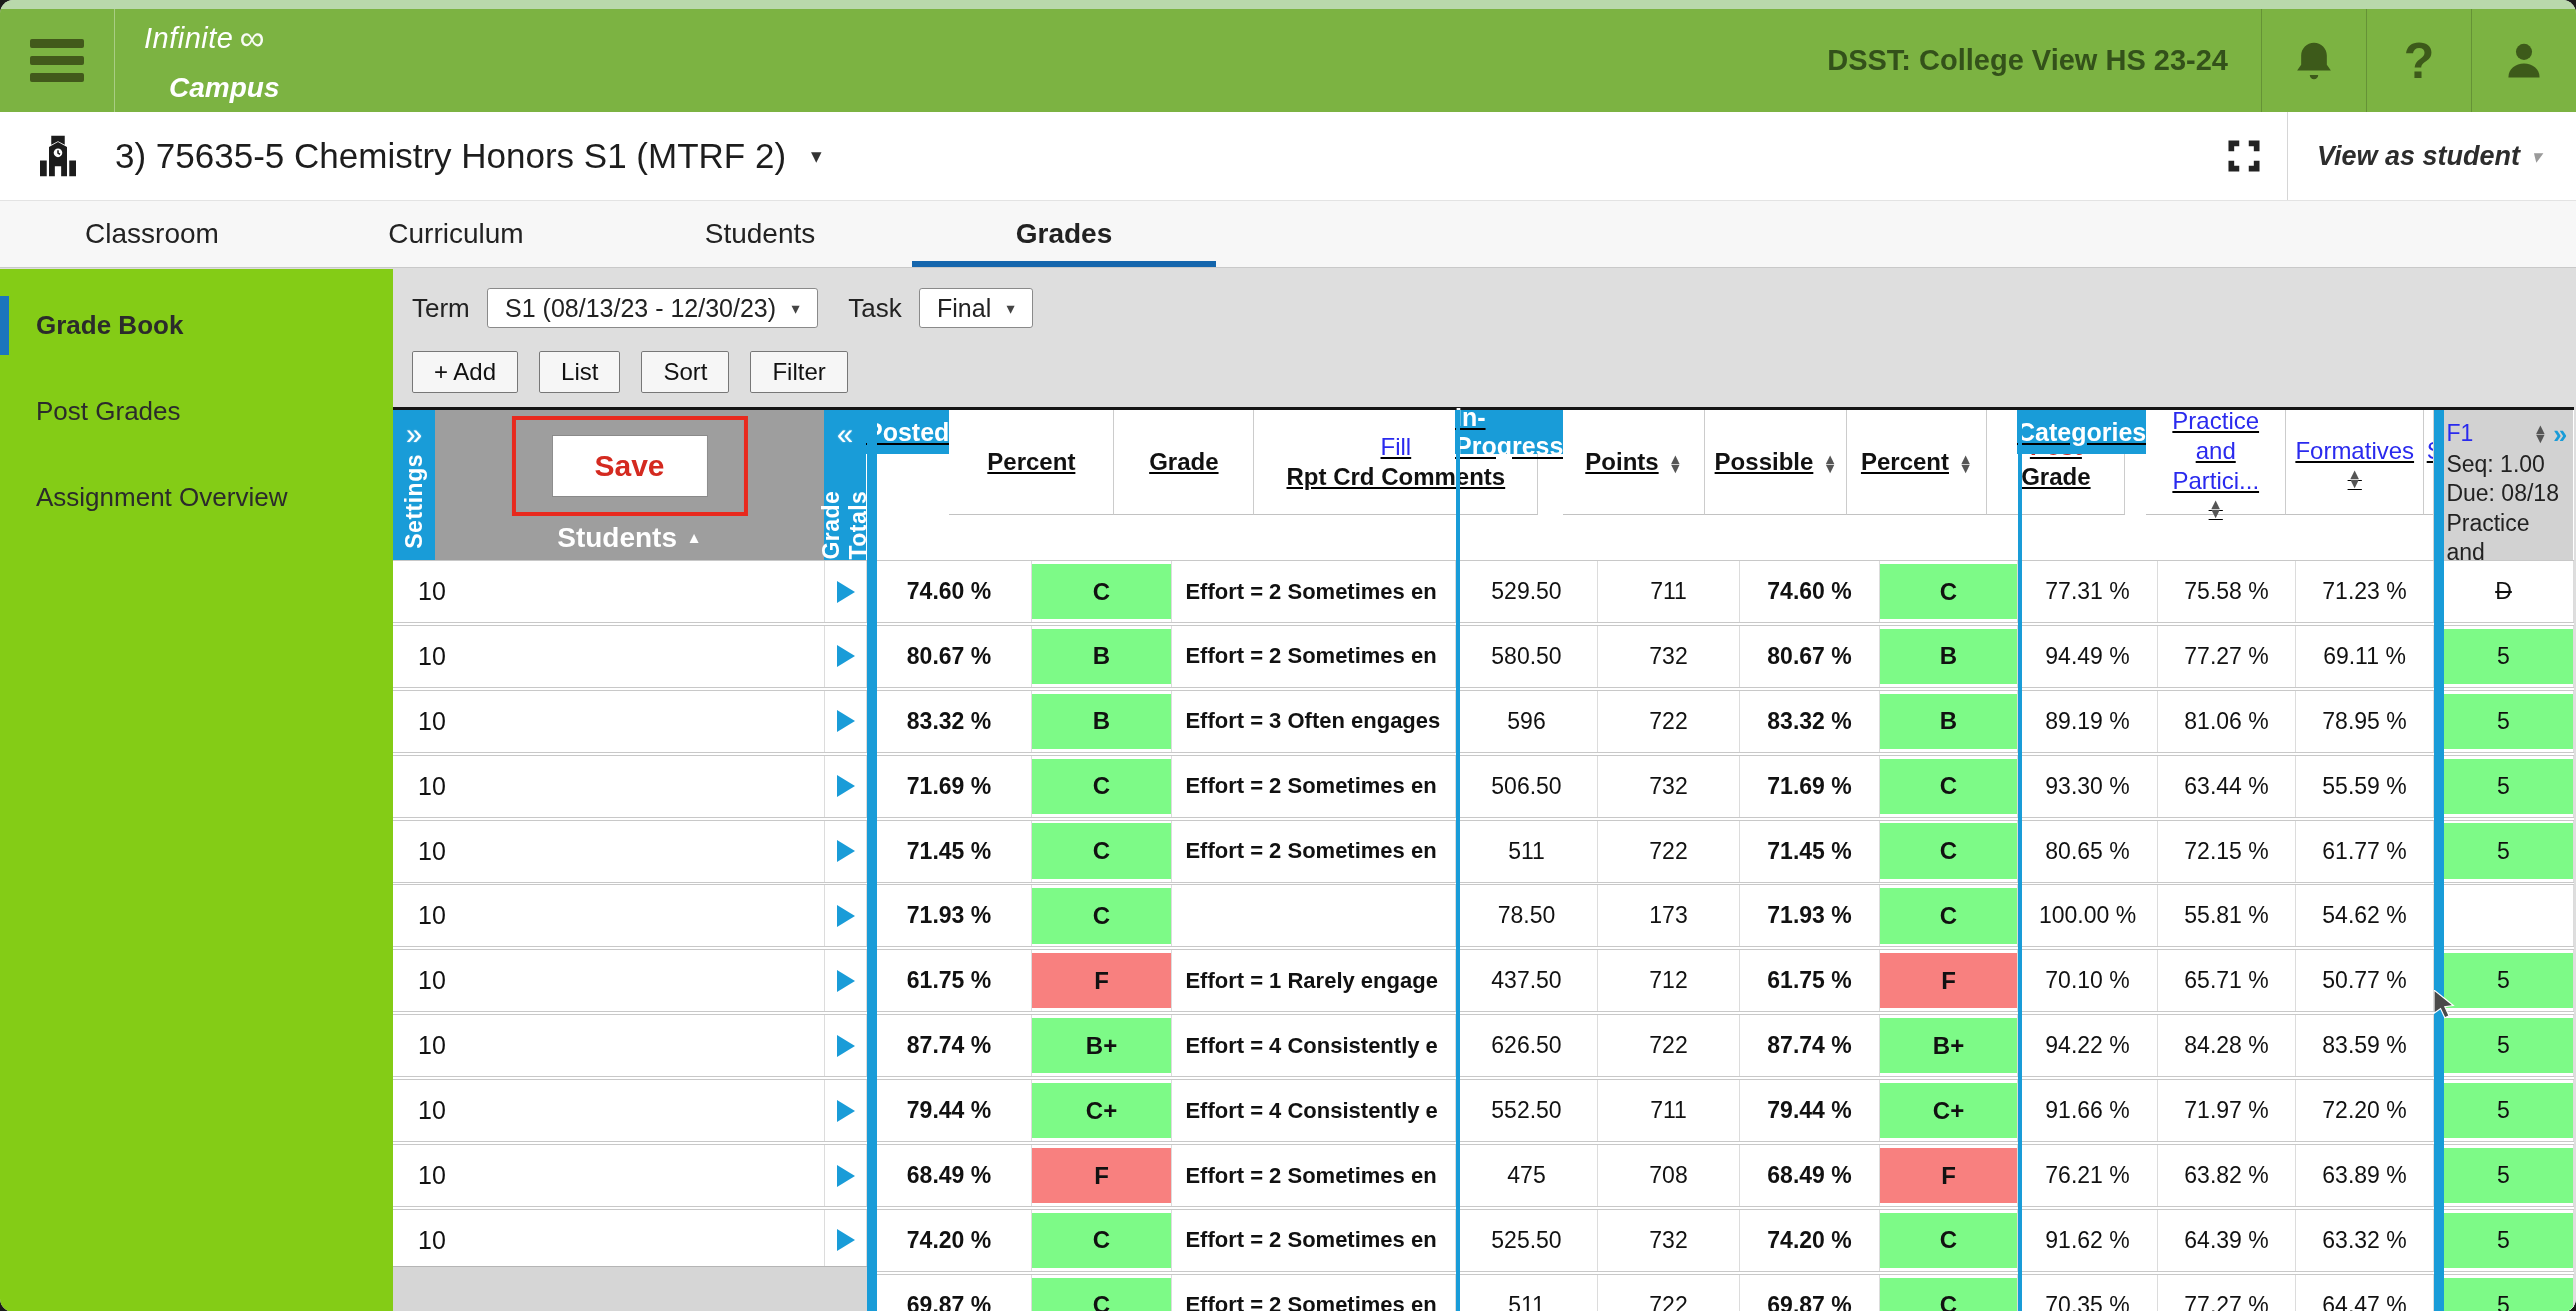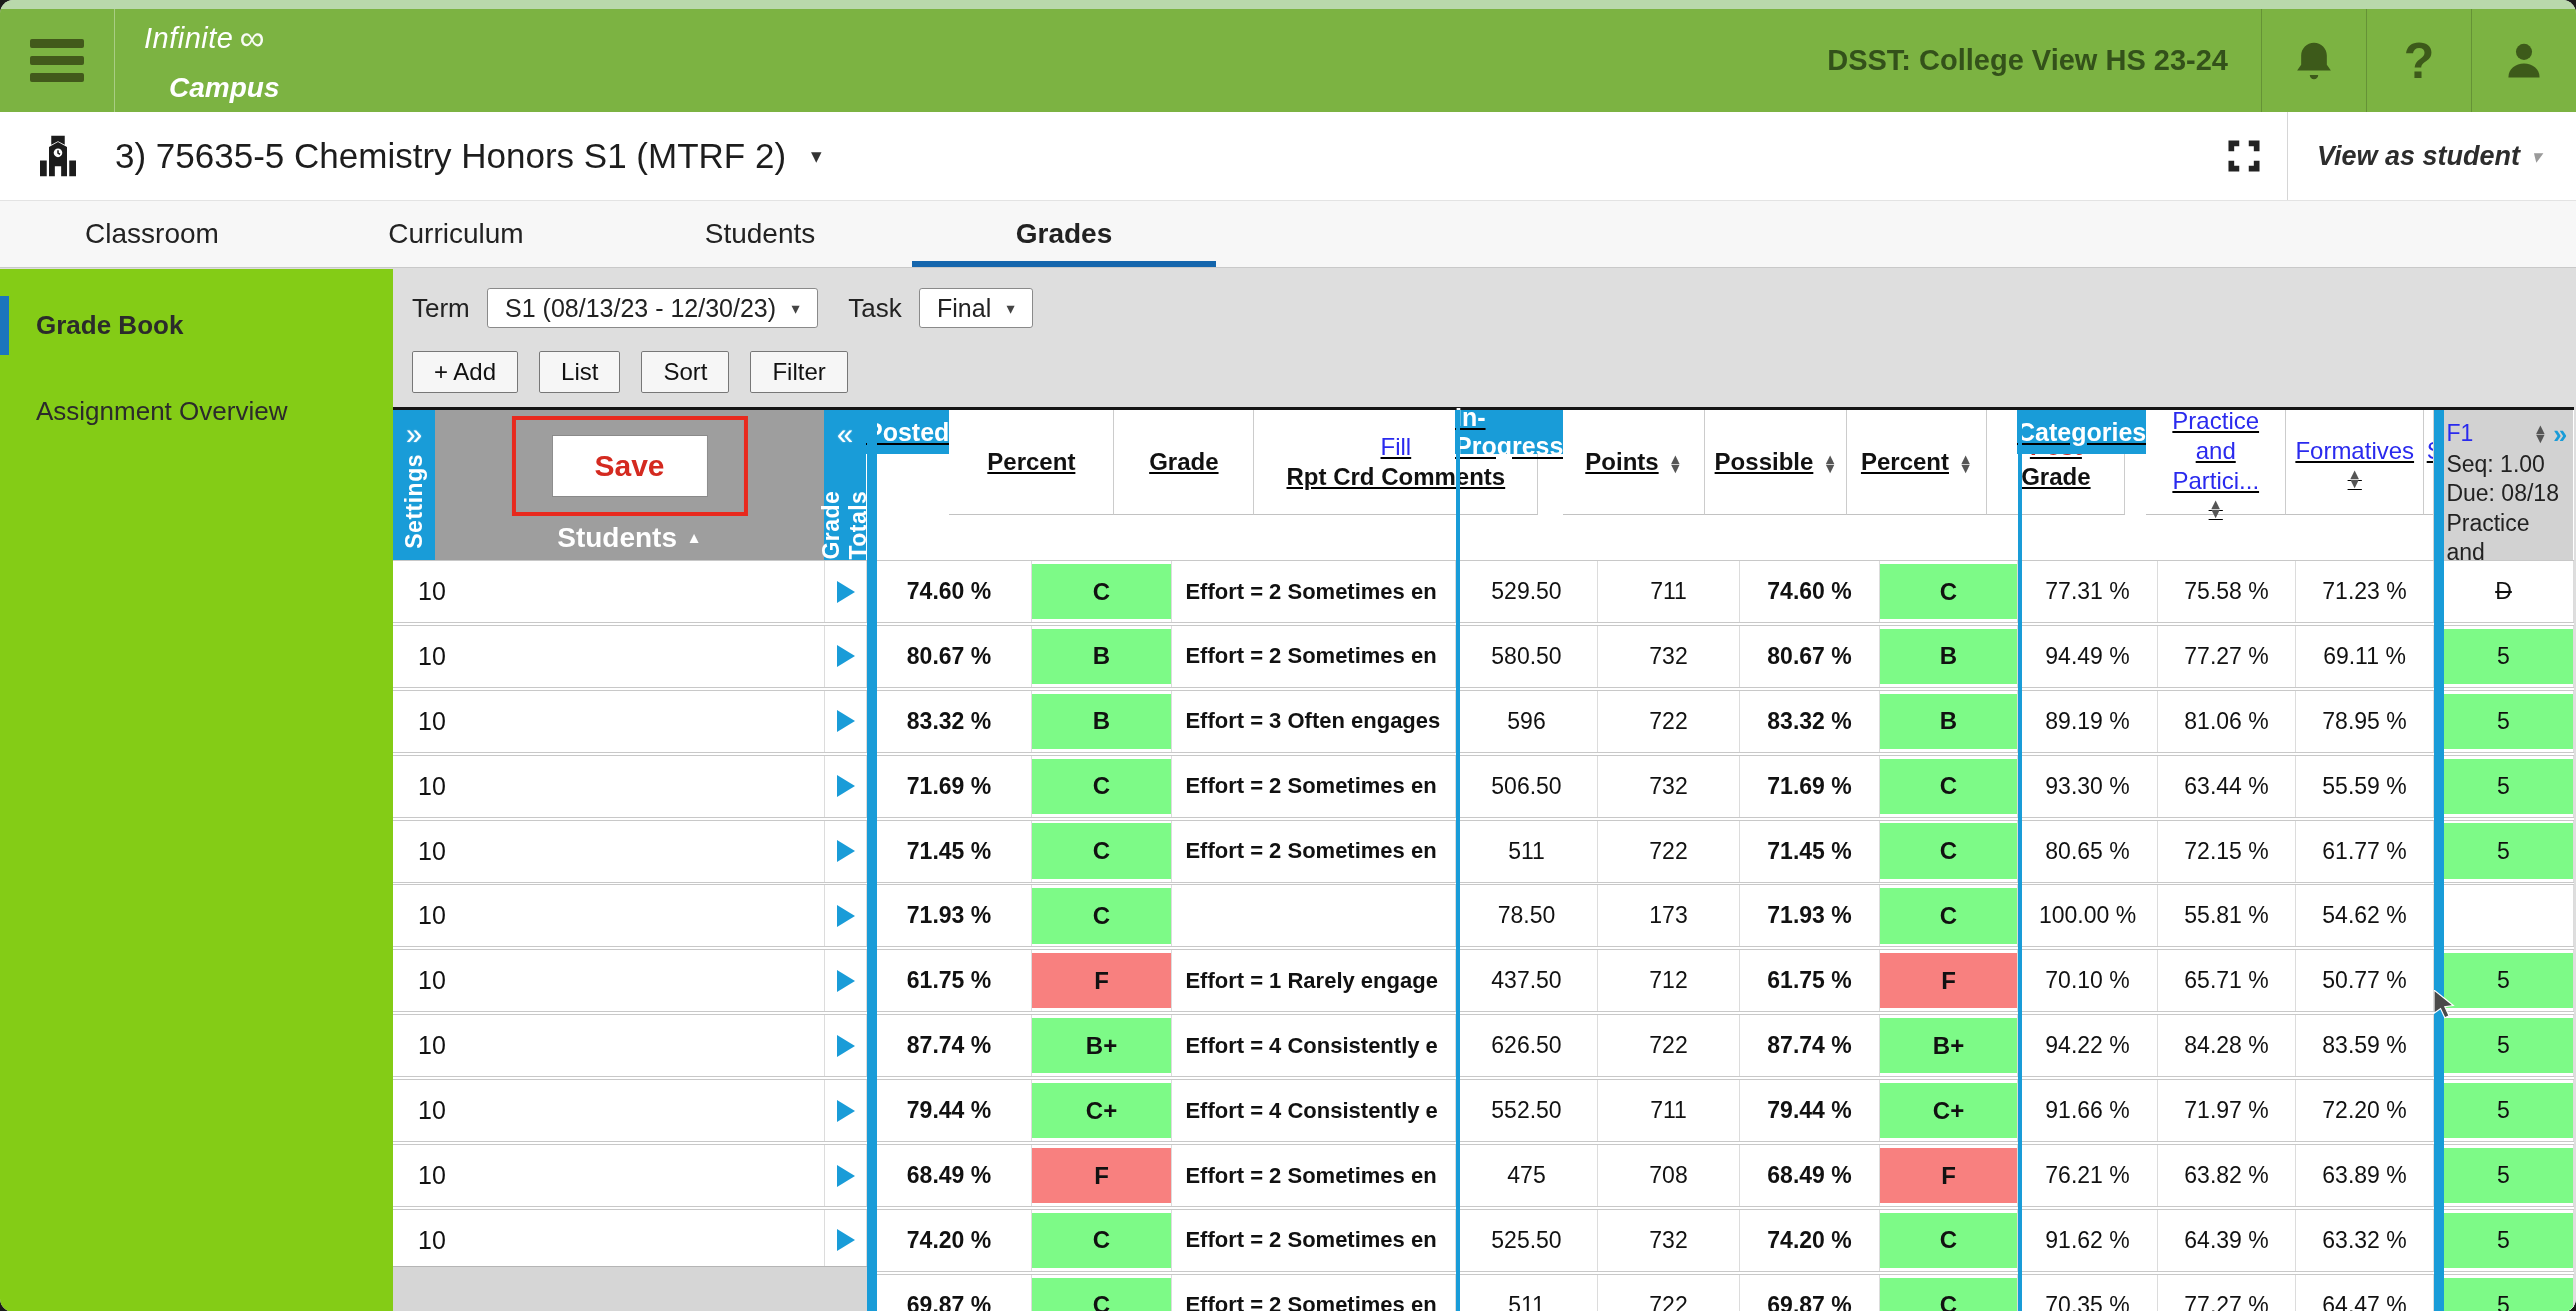--- a/index.html
+++ b/index.html
@@ -164,20 +164,21 @@
 
   <div class="tabsbar">
     <div class="tab">Classroom</div>
     <div class="tab">Curriculum</div>
     <div class="tab">Students</div>
     <div class="tab active">Grades</div>
   </div>
 
   <div class="sidebar">
     <div class="side-item active">Grade Book</div>
+    <div class="side-item">Post Grades</div>
     <div class="side-item">Assignment Overview</div>
   </div>
 
   <div class="main">
 
     <div class="filters">
       <span>Term</span>
       <div class="selectbox">
         <span>S1 (08/13/23 - 12/30/23)</span>
           <span class="caret">▾</span>

